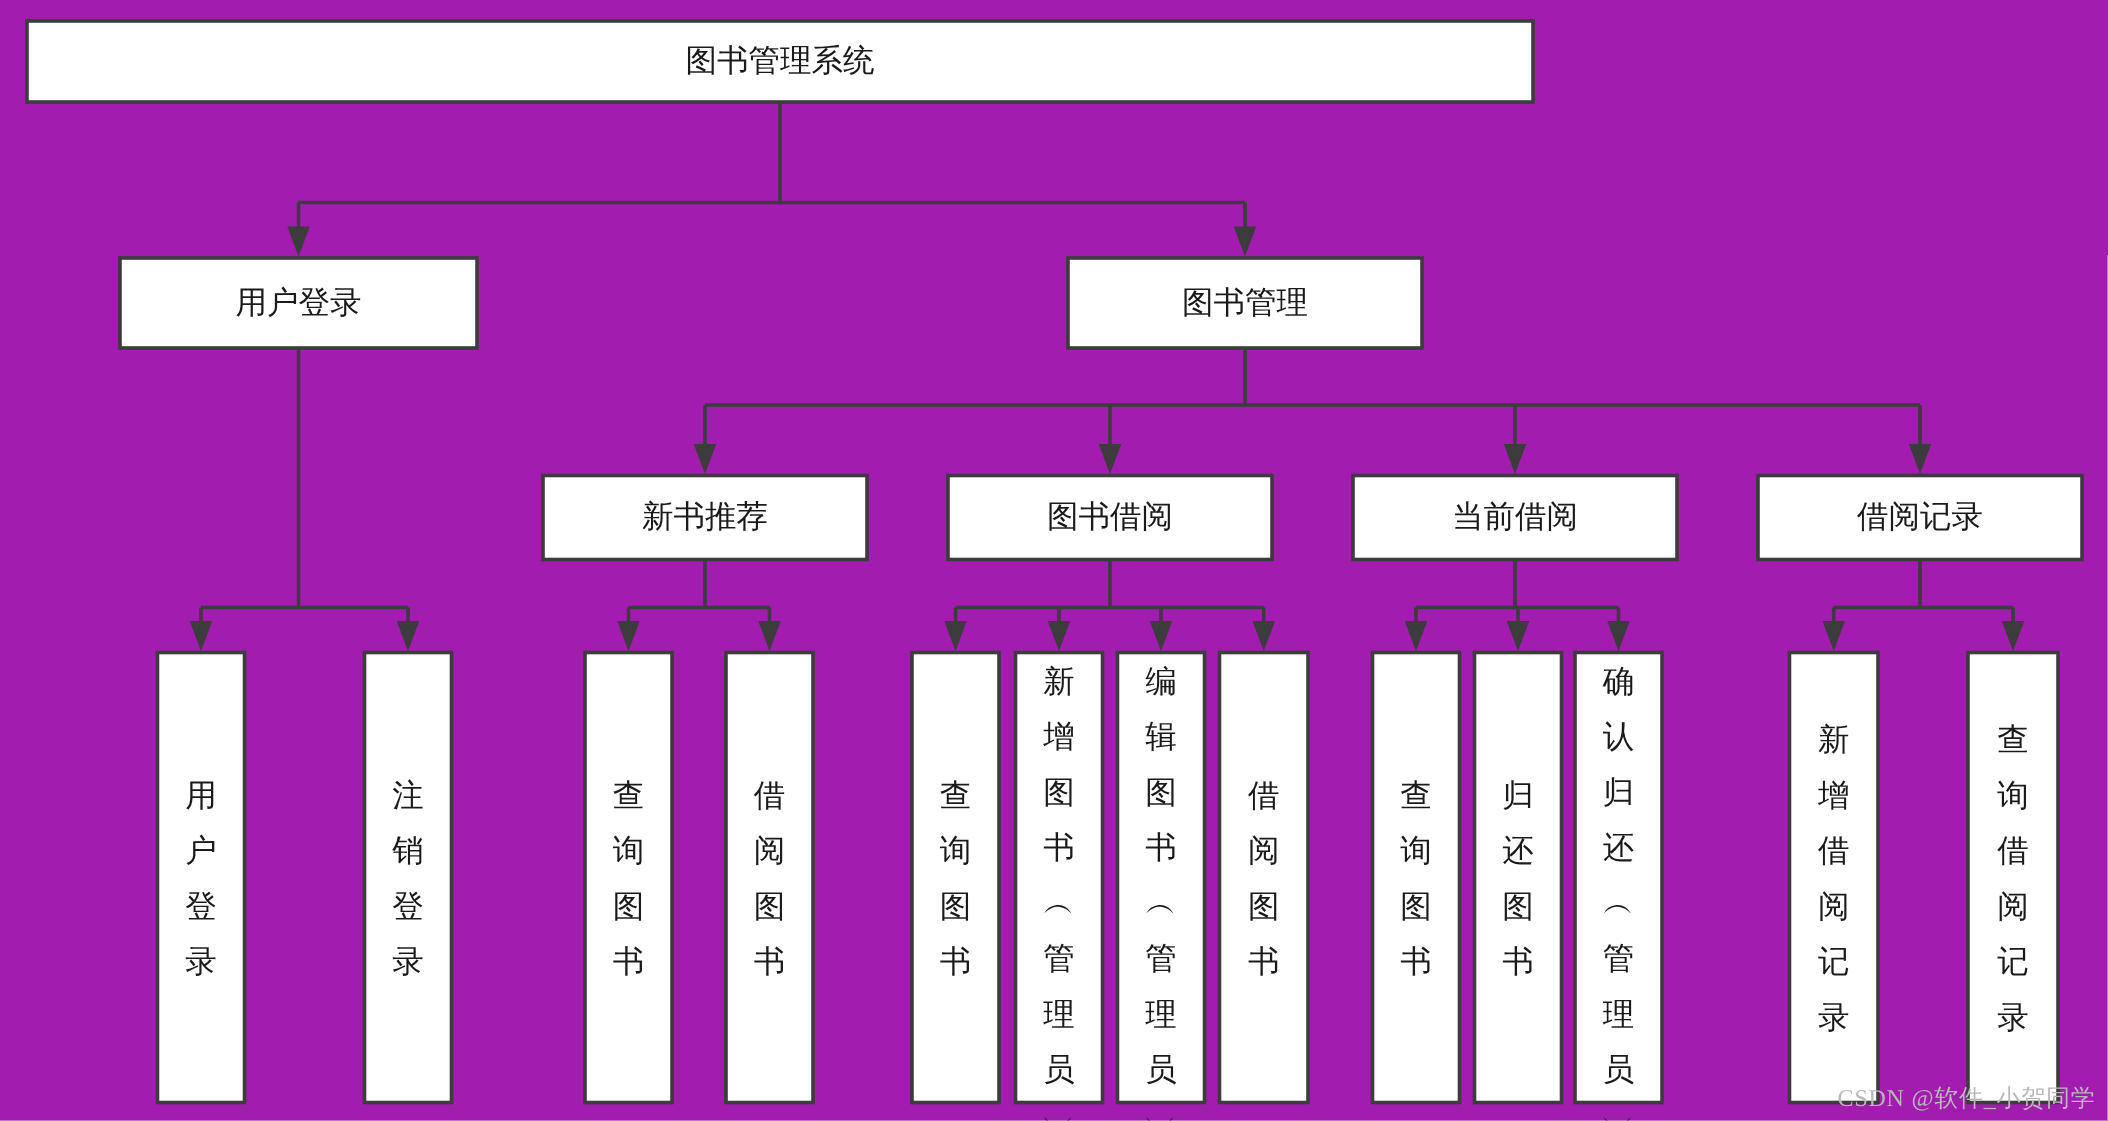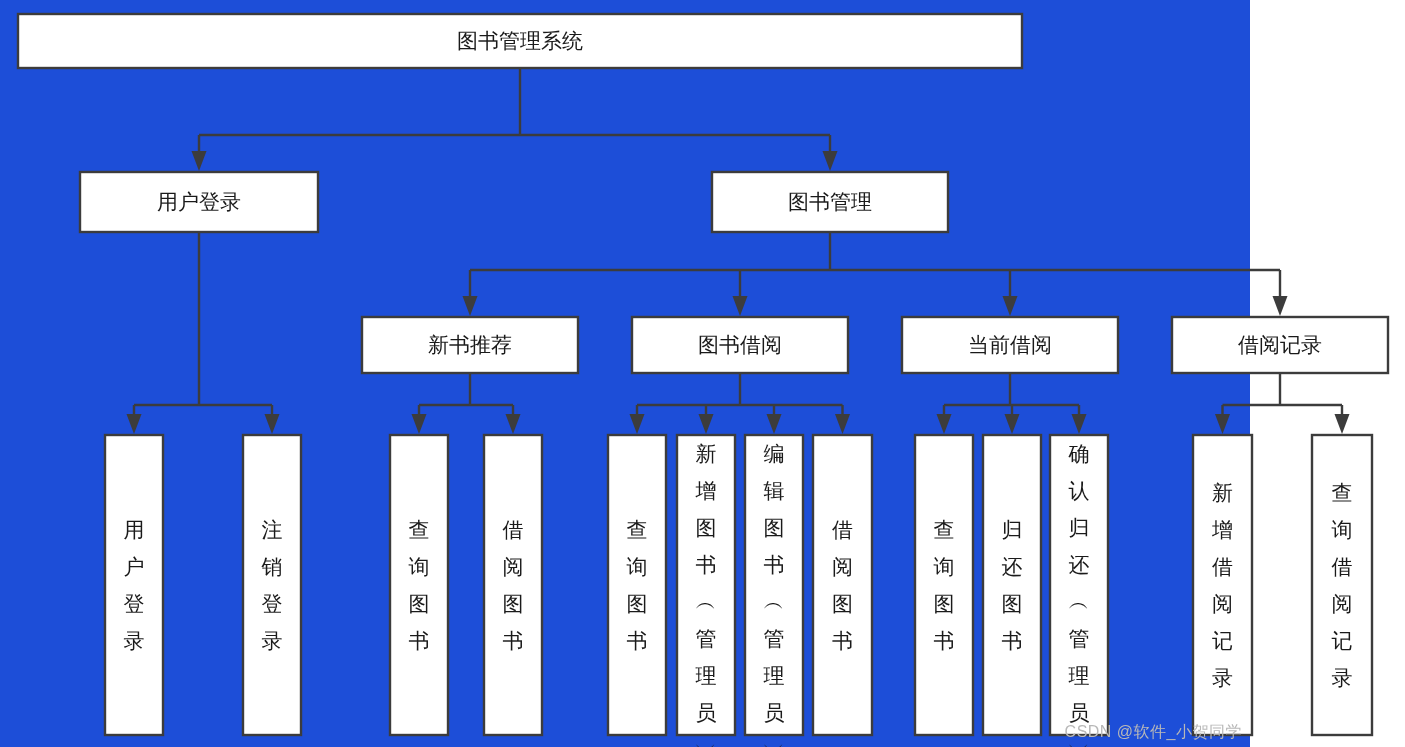--- a/index.html
+++ b/index.html
@@ -9,23 +9,23 @@
     background: #ffffff;
   }
   body {
     font-family: "Liberation Sans", "DejaVu Sans", sans-serif;
     width: 1405px;
     height: 747px;
     overflow: hidden;
   }
   #diagram-root {
     position: relative;
-    width: 1250px;
+    width: 1405px;
     height: 747px;
-    background: #1d4ed8;
+    background: #a21caf;
   }
   svg#tree-svg {
     position: absolute;
     top: 0;
     left: 0;
     width: 1405px;
     height: 747px;
     display: block;
   }
   .node-box {
@@ -53,21 +53,21 @@
   .node-label-v {
     font-family: "Liberation Sans", "DejaVu Sans", sans-serif;
     font-size: 21px;
     fill: #1a1a1a;
     text-anchor: middle;
   }
   .watermark {
     position: absolute;
     right: 8px;
     bottom: 4px;
-    font-family: Liberation Sans, sans-serif;
+    font-family: Liberation Serif, serif;
     font-size: 16px;
     color: #b8b8b8;
     letter-spacing: 0.5px;
     white-space: nowrap;
     user-select: none;
   }
 </style>
 </head>
 <body>
 

